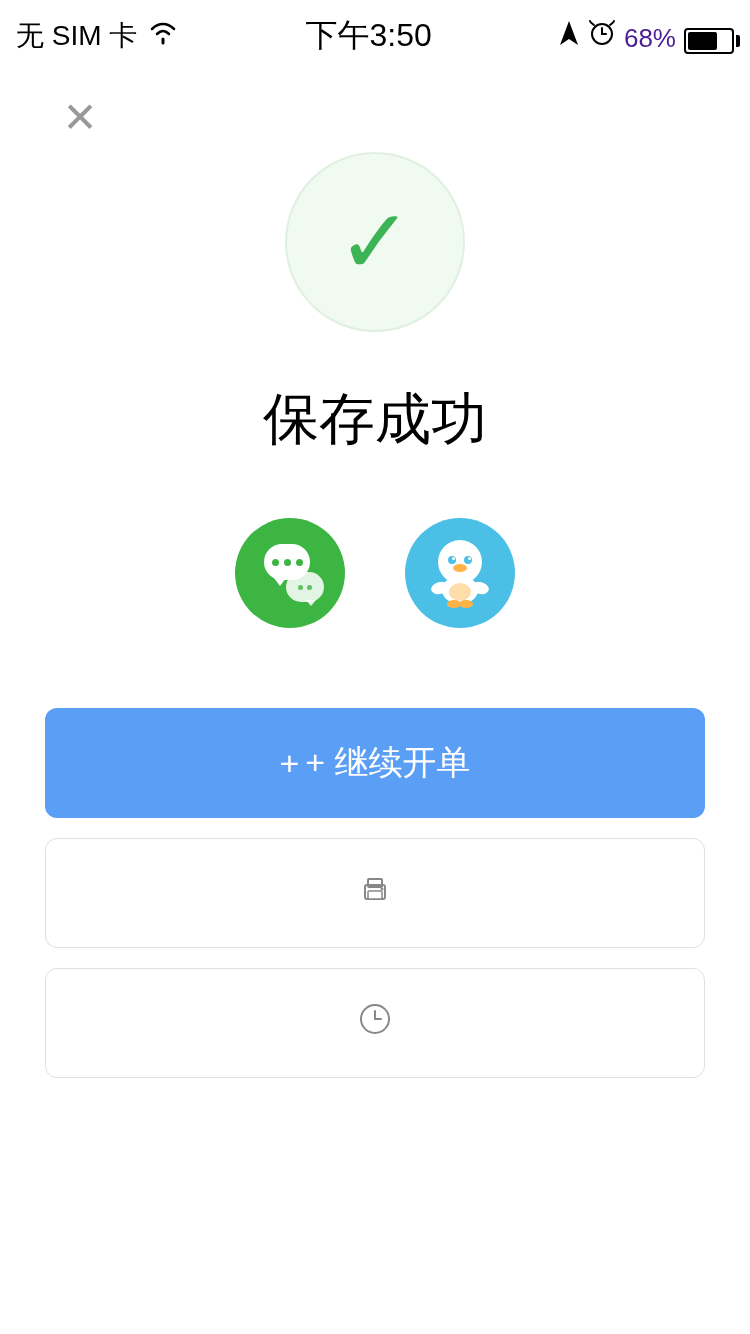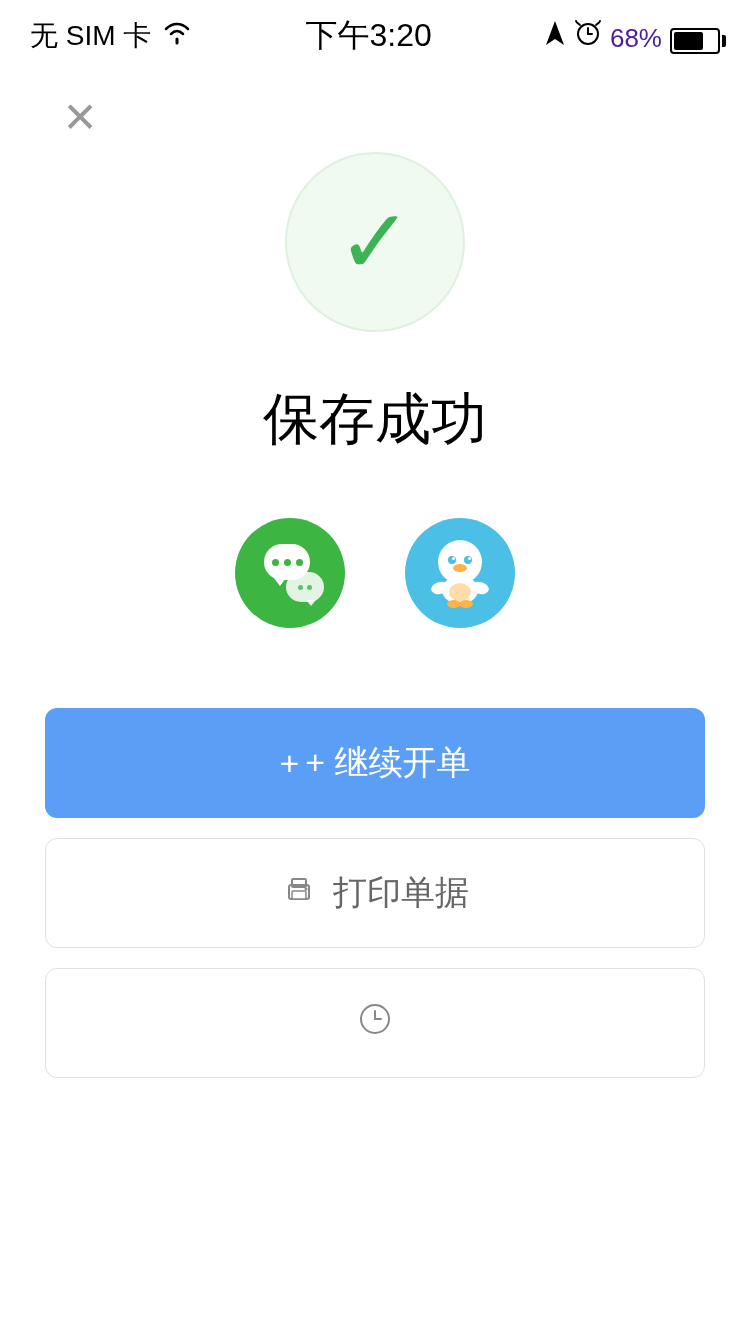--- a/index.html
+++ b/index.html
@@ -13,21 +13,21 @@
       position: relative;
     }
 
     
     .status-bar {
       width: 100%;
       height: 72px;
       display: flex;
       align-items: center;
       justify-content: space-between;
-      padding: 0 30px;
+      padding: 0 16px;
       background: #fff;
     }
 
     .status-left {
       display: flex;
       align-items: center;
       gap: 10px;
       font-size: 28px;
       color: #000;
     }
@@ -294,21 +294,21 @@
   <div class="status-left">
     <span>无 SIM 卡</span>
     <span>
       <svg width="32" height="24" viewBox="0 0 32 24">
         <path d="M16 18 Q16 22 16 22" stroke="#000" stroke-width="3" fill="none" stroke-linecap="round"></path>
         <path d="M10 13 Q13 10 16 10 Q19 10 22 13" stroke="#000" stroke-width="2.5" fill="none" stroke-linecap="round"></path>
         <path d="M5 8 Q10 3 16 3 Q22 3 27 8" stroke="#000" stroke-width="2.5" fill="none" stroke-linecap="round"></path>
       </svg>
     </span>
   </div>
-  <div class="status-center">下午3:20</div>
+  <div class="status-center">下午3:50</div>
   <div class="status-right">
     <span>
       <svg width="22" height="28" viewBox="0 0 22 28">
         <path d="M11 2 L20 26 L11 20 L2 26 Z" fill="#000"></path>
       </svg>
     </span>
     <span>
       <svg width="28" height="28" viewBox="0 0 28 28">
         <circle cx="14" cy="15" r="10" stroke="#000" stroke-width="2" fill="none"></circle>
         <line x1="14" y1="15" x2="14" y2="9" stroke="#000" stroke-width="2" stroke-linecap="round"></line>
@@ -389,21 +389,20 @@
 
     <button class="btn-secondary">
       <span>
         <svg width="36" height="36" viewBox="0 0 36 36">
           <rect x="8" y="14" width="20" height="14" rx="2" fill="none" stroke="#888" stroke-width="2"></rect>
           <rect x="11" y="8" width="14" height="8" rx="1" fill="none" stroke="#888" stroke-width="2"></rect>
           <rect x="11" y="20" width="14" height="8" rx="1" fill="white" stroke="#888" stroke-width="1.5"></rect>
           <circle cx="25" cy="18" r="1.5" fill="#888"></circle>
         </svg>
       </span>
-      <span>打印单据</span>
     </button>
 
     <button class="btn-secondary">
       <span>
         <svg width="36" height="36" viewBox="0 0 36 36">
           <circle cx="18" cy="18" r="14" fill="none" stroke="#888" stroke-width="2"></circle>
           <line x1="18" y1="18" x2="18" y2="10" stroke="#888" stroke-width="2" stroke-linecap="round"></line>
           <line x1="18" y1="18" x2="24" y2="18" stroke="#888" stroke-width="2" stroke-linecap="round"></line>
         </svg>
       </span>

